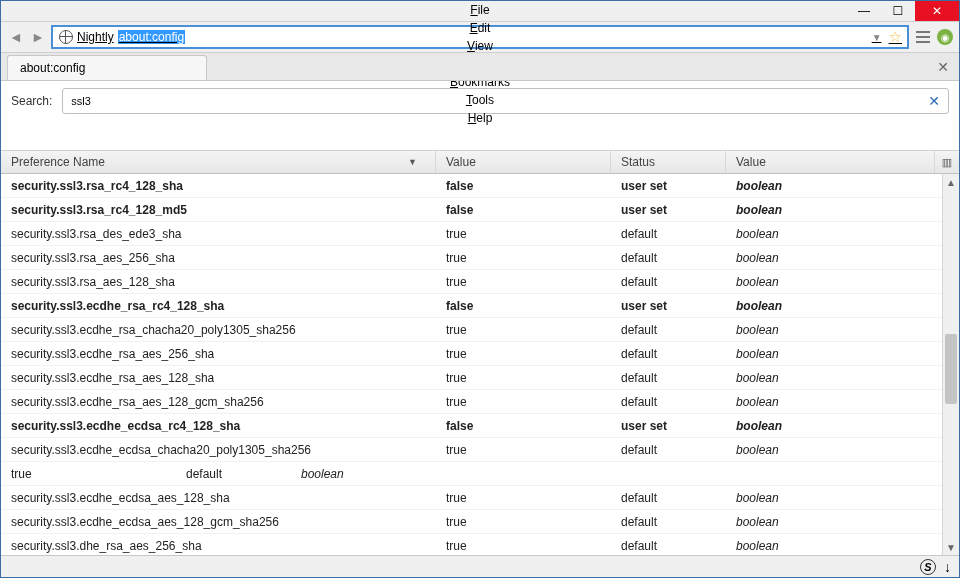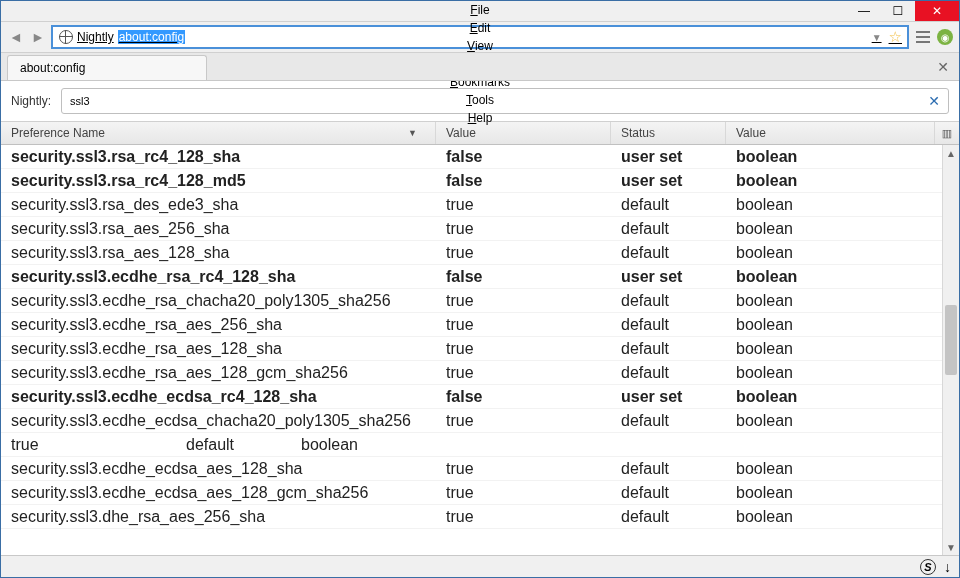--- a/index.html
+++ b/index.html
@@ -28,36 +28,36 @@
 .ham span { display:block; width:14px; height:2px; background:#777; }
 .robot { width: 16px; height: 16px; border-radius: 50%; background: #7cb342; display:flex; align-items:center; justify-content:center; color:#fff; font-size:10px; }
 .tabbar { height: 28px; background: #e8e8e8; display: flex; align-items: flex-end; padding: 0 6px; position: relative; border-bottom: 1px solid #c8c8c8; }
 .tab { background: #f7f7f7; border: 1px solid #c8c8c8; border-bottom: none; border-radius: 3px 3px 0 0; height: 25px; padding: 4px 12px; font-size: 12px; display:flex; align-items:center; min-width: 200px; }
 .tabbar .close-all { position:absolute; right: 10px; top: 6px; color:#666; font-size: 14px; }
 .searchbar { height: 40px; display: flex; align-items: center; padding: 0 10px; gap: 10px; background: #fff; }
 .searchbar label { font-size: 12px; color: #333; }
 .searchbox { flex: 1; height: 26px; border: 1px solid #bfbfbf; border-radius: 3px; display: flex; align-items: center; padding: 0 8px; font-size: 13px; }
 .searchbox input { border: none; outline: none; flex: 1; font-size: 11px; }
 .searchbox .clear { color: #2b6cb0; font-size: 14px; cursor: default; }
-.headers { height: 24px; background: linear-gradient(#f4f4f4,#e7e7e7); border-top: 1px solid #d0d0d0; border-bottom: 1px solid #c0c0c0; display: flex; align-items: center; font-size: 12px; color: #444; }
+.headers { height: 24px; background: linear-gradient(#f4f4f4,#e7e7e7); border-top: 1px solid #d0d0d0; border-bottom: 1px solid #c0c0c0; display: flex; align-items: center; font-size: 12px; color: #444; margin-top: 29px; }
 .col { padding: 0 10px; border-right: 1px solid #d8d8d8; height: 100%; display: flex; align-items: center; }
 .col-name { width: 435px; position: relative; }
 .col-name .sort { position:absolute; right: 18px; font-size: 9px; color:#555; }
 .col-value { width: 175px; }
 .col-status { width: 115px; }
 .col-type { flex: 1; }
 .col-picker { width: 24px; border-right: none; justify-content: center; font-size: 11px; color:#555; }
 .table-wrap { flex: 1; display: flex; overflow: hidden; background:#fff; }
 .table-body { flex: 1; overflow: hidden; }
-.row { display: flex; height: 24px; align-items: center; font-size: 16px; color: #222; border-bottom: 1px solid #f2f2f2; }
+.row { display: flex; height: 24px; align-items: center; font-size: 12px; color: #222; border-bottom: 1px solid #f2f2f2; }
 .row.bold { font-weight: bold; }
 .cell-name { width: 435px; padding: 0 10px; }
 .cell-value { width: 175px; padding: 0 10px; }
 .cell-status { width: 115px; padding: 0 10px; }
-.cell-type { flex: 1; padding: 0 10px; }
+.cell-type { flex: 1; padding: 0 10px; font-style: italic; }
 .vscroll { width: 17px; background: #f0f0f0; border-left: 1px solid #d8d8d8; position: relative; }
 .vscroll .thumb { position:absolute; left:2px; right:2px; top: 160px; height: 70px; background: #c4c4c4; border-radius: 2px; }
 .vscroll .arrow { position:absolute; left:0; right:0; height:16px; display:flex; align-items:center; justify-content:center; font-size:10px; color:#666; }
 .vscroll .arrow.up { top:0; }
 .vscroll .arrow.down { bottom:0; }
 .statusbar { height: 22px; background: #f0f0f0; border-top: 1px solid #c8c8c8; display:flex; align-items:center; justify-content:flex-end; padding: 0 8px; gap: 8px; }
 .status-s { width:16px; height:16px; border:1.5px solid #333; border-radius:50%; display:flex; align-items:center; justify-content:center; font-size:11px; font-weight:bold; font-style:italic; }
 .status-dl { font-size: 14px; font-weight:bold; }
 </style>
 </head>
@@ -102,21 +102,21 @@
   </div>
 
   <div class="tabbar">
     <div class="tab">
       <span>about:config</span>
     </div>
     <span class="close-all">✕</span>
   </div>
 
   <div class="searchbar">
-    <label>Nightly:</label>
+    <label>Search:</label>
     <div class="searchbox">
       <input type="text" value="ssl3" style="">
       <span class="clear">✕</span>
     </div>
   </div>
 
   <div class="headers">
     <div class="col col-name">
       <span>Preference Name</span>
       <span class="sort">▼</span>

